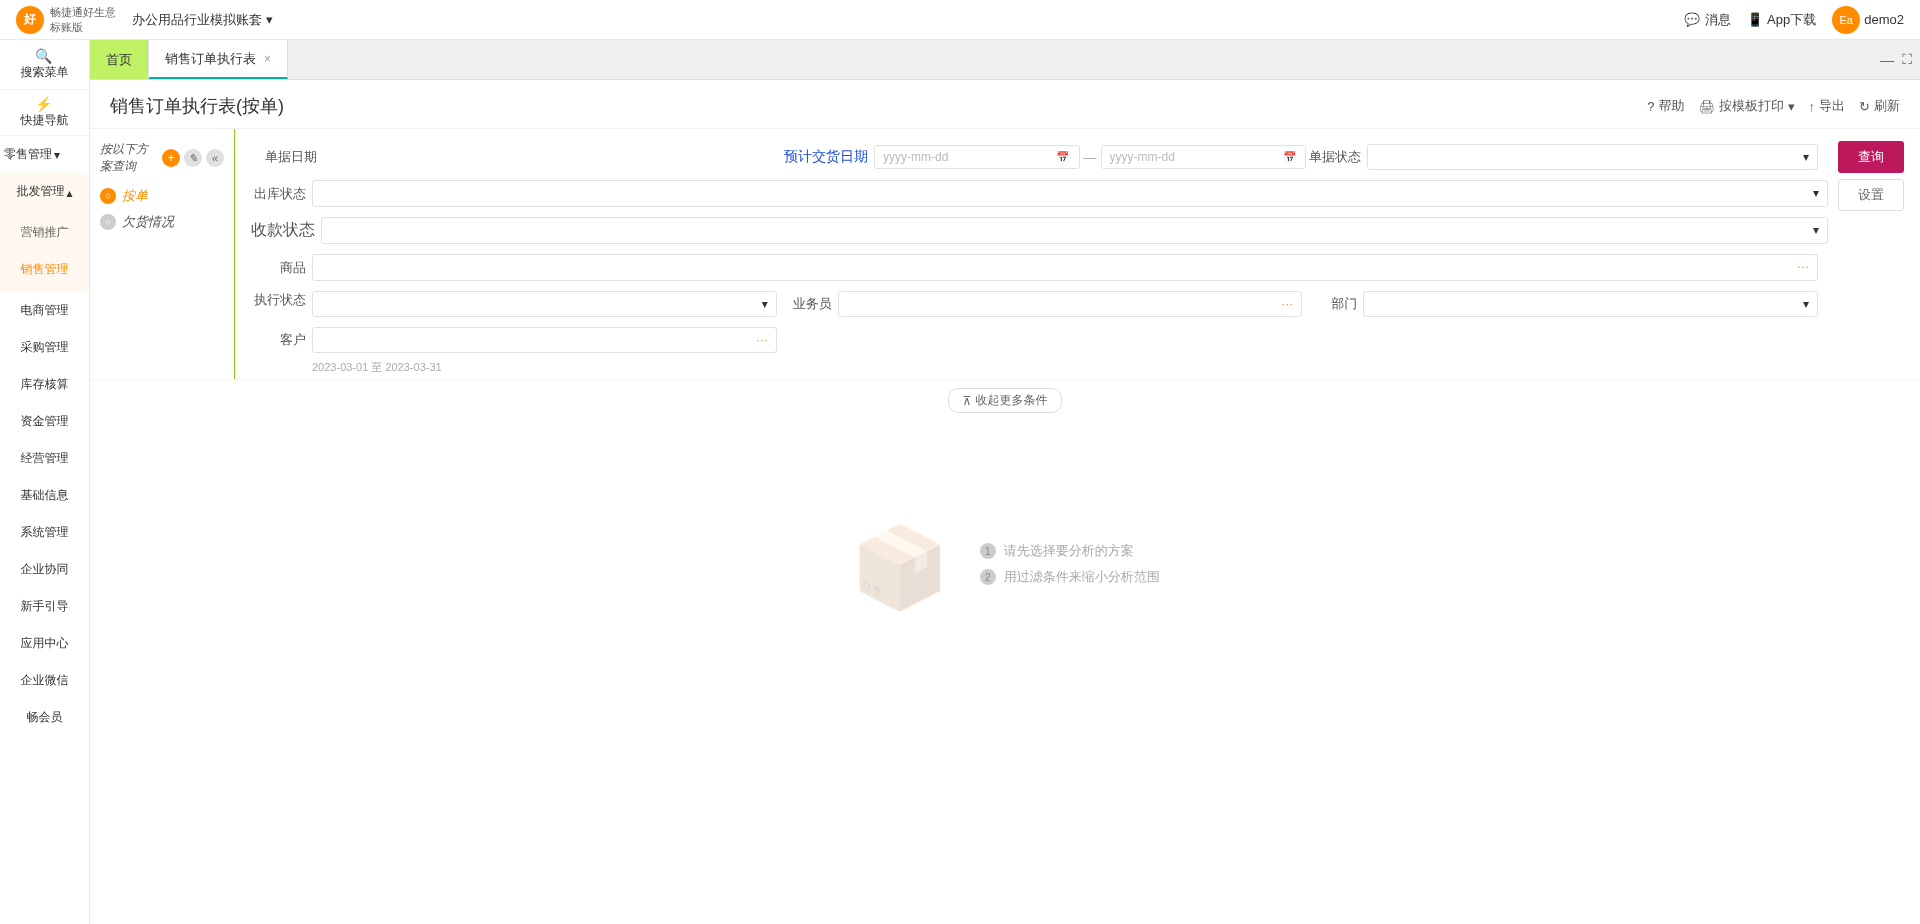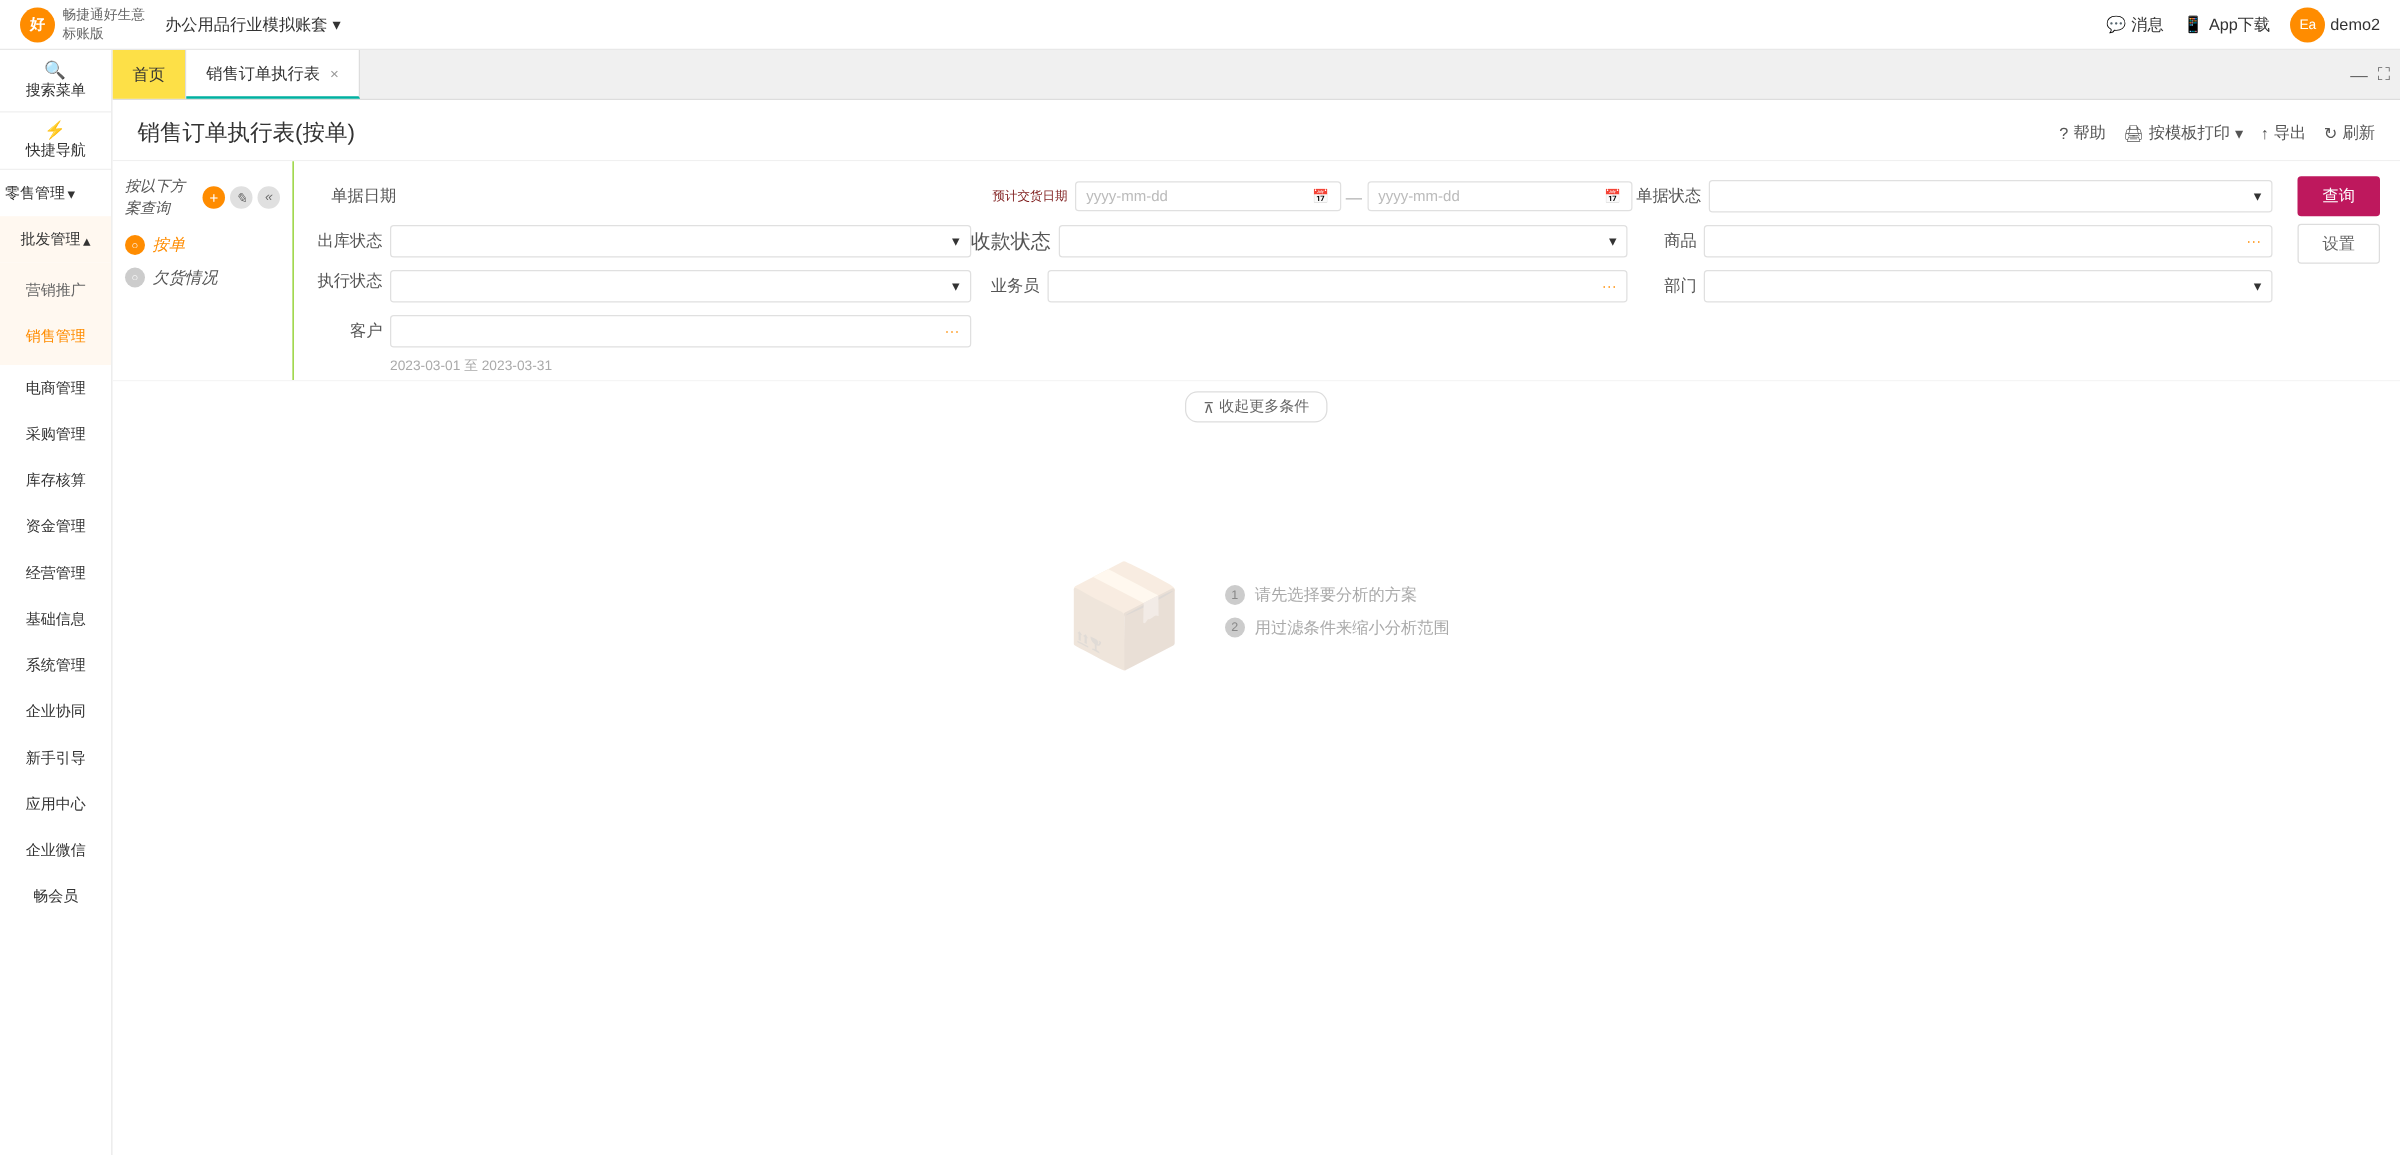--- a/index.html
+++ b/index.html
@@ -24,21 +24,21 @@
     .sidebar-search { padding: 8px 0; text-align: center; font-size: 12px; color: #333; cursor: pointer; border-bottom: 1px solid #f0f0f0; }
     .sidebar-nav { padding: 6px 0; text-align: center; font-size: 12px; color: #333; cursor: pointer; border-bottom: 1px solid #f0f0f0; }
     .sidebar-item { padding: 10px 4px; text-align: center; font-size: 12px; color: #333; cursor: pointer; }
 
     
     .content-area { flex: 1; display: flex; flex-direction: column; overflow: hidden; }
 
     
     .tab-bar { height: 40px; background: #f0f0f0; display: flex; align-items: stretch; flex-shrink: 0; border-bottom: 1px solid #ddd; }
     .tab { display: flex; align-items: center; padding: 0 16px; font-size: 13px; cursor: pointer; border-right: 1px solid #ddd; }
-    .tab.home { background: #fde047; color: #333; }
+    .tab.home { background: #bef264; color: #333; }
     .tab.active { background: #fff; color: #333; }
     .tab-close { margin-left: 8px; color: #999; font-size: 12px; cursor: pointer; }
     .tab-bar-right { margin-left: auto; display: flex; align-items: center; padding: 0 8px; gap: 8px; }
     .tab-bar-btn { cursor: pointer; color: #666; font-size: 14px; }
 
     
     .page-content { flex: 1; overflow-y: auto; background: #fff; }
     .page-title { font-size: 18px; font-weight: 500; color: #333; }
     .r-btn-primary { background: #be185d; color: #fff; border: none; border-radius: 3px; padding: 7px 20px; font-size: 13px; cursor: pointer; white-space: nowrap; }
     .r-btn-default { background: #fff; color: #666; border: 1px solid #ddd; border-radius: 3px; padding: 6px 14px; font-size: 13px; cursor: pointer; white-space: nowrap; }
@@ -186,21 +186,21 @@
 
           <div style="flex:1;padding:10px 0 0 16px;">
 
             <div style="display:grid;grid-template-columns:1fr 1fr 1fr;gap:0;margin-left:11px;">
 
               <div style="display:flex;align-items:center;padding:5px 0;">
                 <span style="font-size:13px;color:#555;min-width:55px;text-align:right;margin-right:6px;flex-shrink:0;">单据日期</span>
               </div>
 
               <div style="display:flex;align-items:center;padding:5px 0;">
-                <span style="font-size:10px;color:#7f1d1d;min-width:70px;text-align:right;margin-right:6px;flex-shrink:0;">预计交货日期</span>
+                <span style="font-size:14px;color:#1d4ed8;min-width:70px;text-align:center;margin-right:6px;flex-shrink:0;">预计交货日期</span>
                 <div style="display:flex;align-items:center;gap:4px;flex:1;">
                   <div style="border:1px solid #e0e0e0;border-radius:3px;padding:4px 8px;font-size:12px;color:#bbb;display:flex;align-items:center;gap:4px;flex:1;">
                     <span>yyyy-mm-dd</span>
                     <span style="margin-left:auto;font-size:11px;">📅</span>
                   </div>
                   <span style="color:#aaa;">—</span>
                   <div style="border:1px solid #e0e0e0;border-radius:3px;padding:4px 8px;font-size:12px;color:#bbb;display:flex;align-items:center;gap:4px;flex:1;">
                     <span>yyyy-mm-dd</span>
                     <span style="margin-left:auto;font-size:11px;">📅</span>
                   </div>
@@ -209,21 +209,21 @@
 
               <div style="display:flex;align-items:center;padding:5px 0;">
                 <span style="font-size:13px;color:#555;min-width:55px;text-align:right;margin-right:6px;flex-shrink:0;">单据状态</span>
                 <div style="flex:1;border:1px solid #e0e0e0;border-radius:3px;padding:5px 8px;font-size:12px;display:flex;align-items:center;justify-content:space-between;cursor:pointer;min-width:0;margin-right:10px;">
                   <span></span>
                   <span>▾</span>
                 </div>
               </div>
             </div>
 
-            <div style="display:grid;grid-template-columns:1fr 1fr 1fr;gap:0;">
+            <div style="display:grid;grid-template-columns:1fr;gap:0;font-family:Liberation Serif, serif;">
               <div style="display:flex;align-items:center;padding:5px 0;">
                 <span style="font-size:13px;color:#555;min-width:55px;text-align:right;margin-right:6px;flex-shrink:0;">出库状态</span>
                 <div style="flex:1;border:1px solid #e0e0e0;border-radius:3px;padding:5px 8px;font-size:12px;display:flex;align-items:center;justify-content:space-between;cursor:pointer;">
                   <span></span>
                   <span>▾</span>
                 </div>
               </div>
               <div style="display:flex;align-items:center;padding:5px 0;">
                 <span style="font-size:16px;color:#555;min-width:55px;text-align:right;margin-right:6px;flex-shrink:0;">收款状态</span>
                 <div style="flex:1;border:1px solid #e0e0e0;border-radius:3px;padding:5px 8px;font-size:12px;display:flex;align-items:center;justify-content:space-between;cursor:pointer;">

